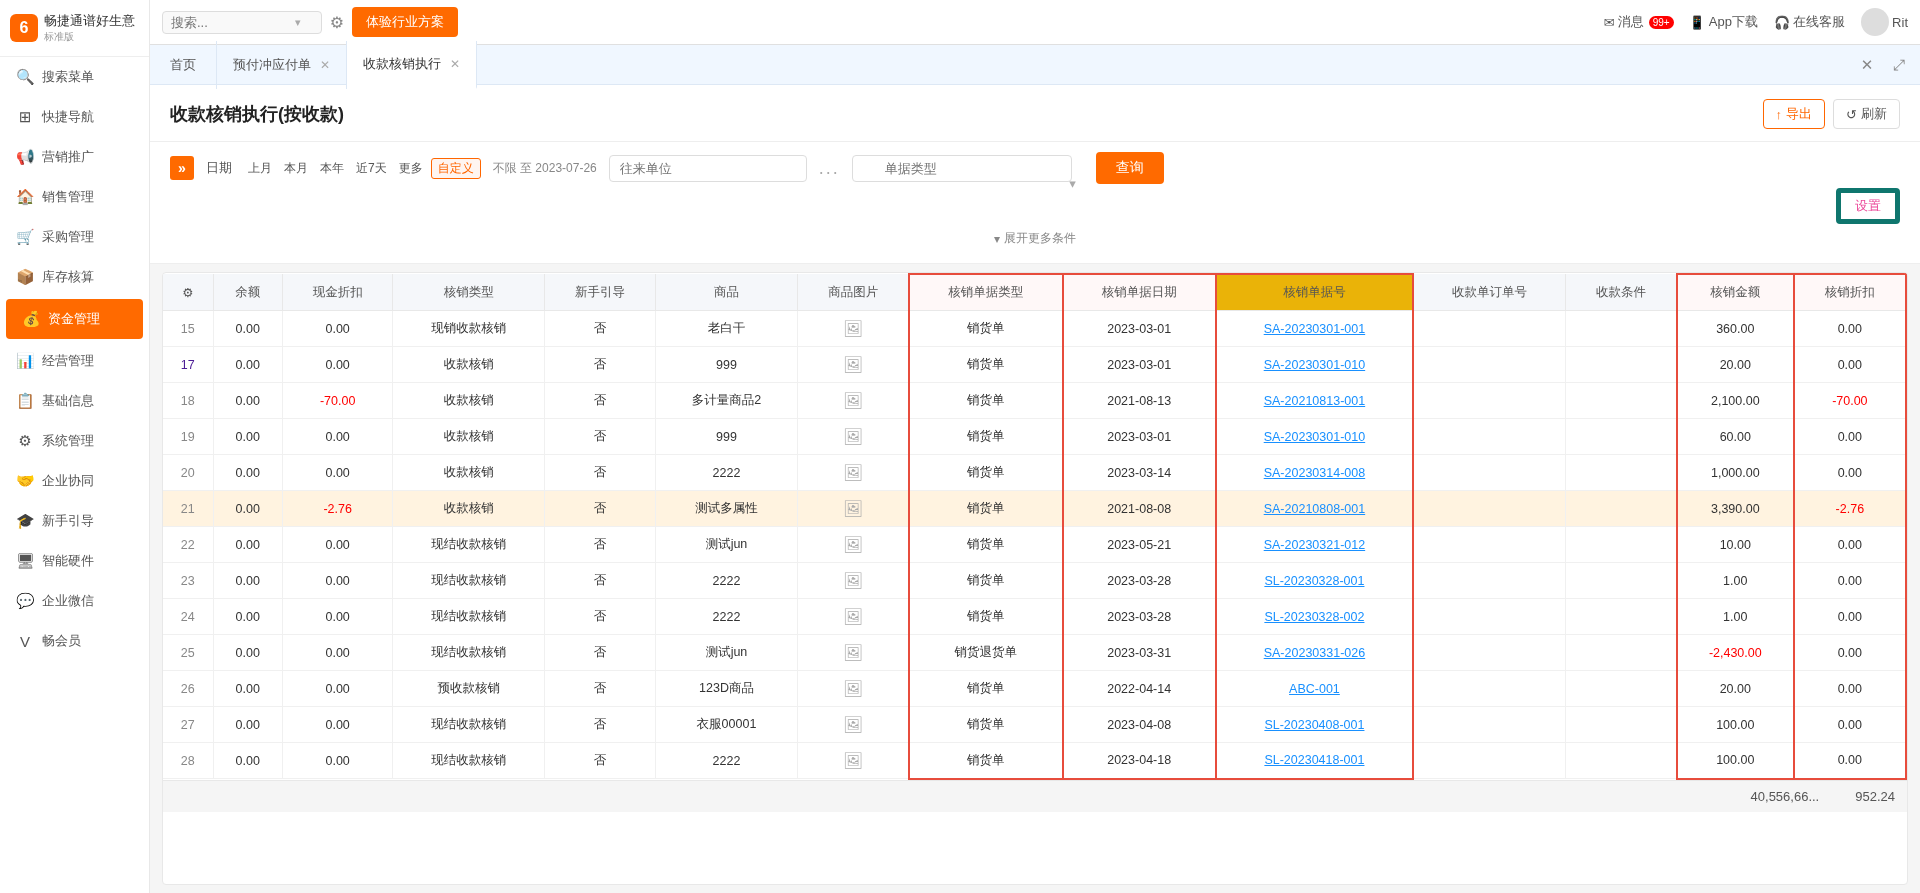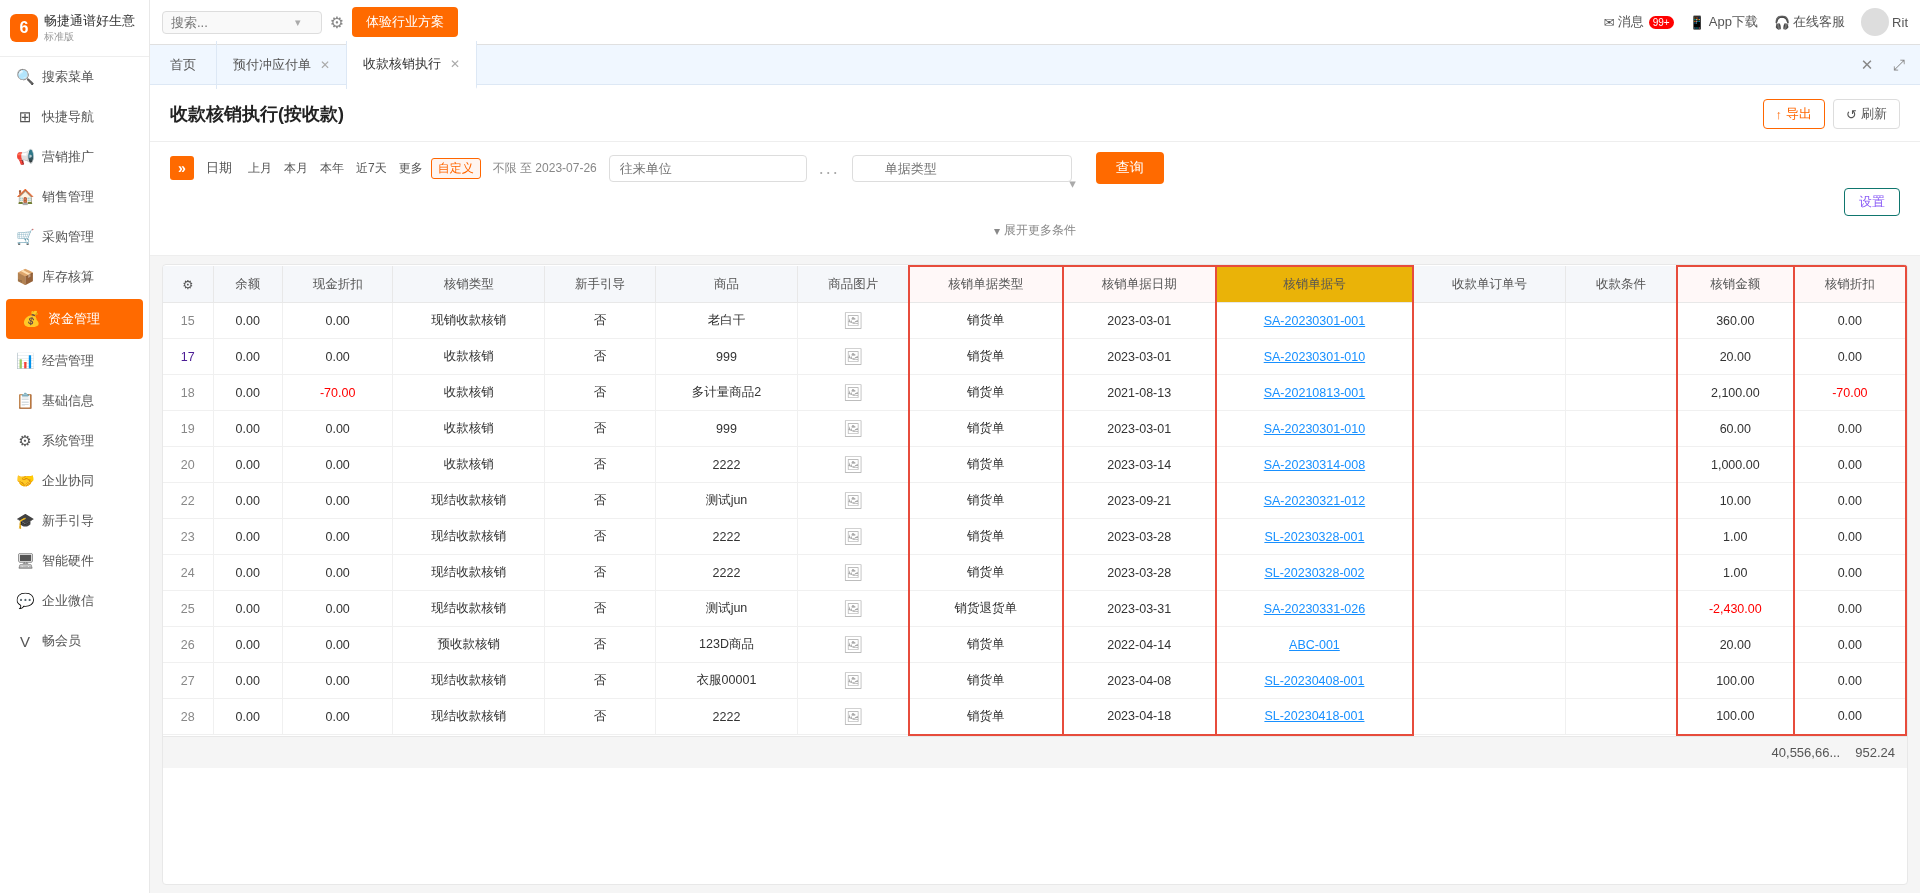--- a/index.html
+++ b/index.html
@@ -52,34 +52,34 @@
     .filter-row { display: flex; align-items: center; gap: 12px; flex-wrap: nowrap; }
     .filter-toggle-btn { width: 24px; height: 24px; background: #ff6a00; color: #fff; border: none; border-radius: 3px; cursor: pointer; display: flex; align-items: center; justify-content: center; font-size: 14px; font-weight: bold; flex-shrink: 0; }
     .filter-label { color: #555; font-size: 13px; white-space: nowrap; }
     .filter-date-group { display: flex; align-items: center; gap: 4px; }
     .filter-date-btn { color: #555; font-size: 12px; cursor: pointer; padding: 2px 4px; }
     .filter-date-custom { color: #f60; font-size: 12px; border: 1px solid #f60; border-radius: 3px; padding: 1px 6px; cursor: pointer; background: #fff5f0; }
     .filter-date-range { color: #888; font-size: 12px; }
     .filter-input { border: 1px solid #ddd; border-radius: 4px; padding: 5px 10px; font-size: 13px; color: #888; outline: none; min-width: 160px; }
     .filter-dots { color: #aaa; font-size: 18px; letter-spacing: 2px; }
     .btn-query { background: #ff6a00; color: #fff; border: none; border-radius: 4px; padding: 7px 20px; font-size: 14px; cursor: pointer; }
-    .btn-settings { background: #fff; color: #8b5cf6; border: 1px solid #0f766e; border-radius: 4px; padding: 4px 14px; font-size: 13px; cursor: pointer; }
+    .btn-settings { background: #fff; color: #ec4899; border: 5px solid #0f766e; border-radius: 4px; padding: 4px 14px; font-size: 13px; cursor: pointer; }
     .expand-row { display: flex; align-items: center; justify-content: center; padding: 6px 0; }
     .expand-btn { color: #888; font-size: 12px; cursor: pointer; display: flex; align-items: center; gap: 4px; border: none; background: none; }
 
     
     .table-wrap { flex: 1; overflow: auto; padding: 0 0 0 0; background: #fff; margin: 8px 12px; border-radius: 4px; border: 1px solid #e8e8e8; position: relative; }
     table { width: 100%; border-collapse: collapse; font-size: 12.5px; }
     thead th { background: #f5f7fa; color: #555; font-weight: 500; padding: 9px 8px; text-align: center; border-bottom: 1px solid #e8e8e8; border-right: 1px solid #e8e8e8; white-space: nowrap; position: sticky; top: 0; z-index: 2; }
     tbody td { padding: 8px 8px; text-align: center; border-bottom: 1px solid #f0f0f0; border-right: 1px solid #f0f0f0; color: #333; white-space: nowrap; }
     tbody tr.highlighted { background: #fff3e0; }
     .link-cell { color: #1890ff; cursor: pointer; text-decoration: underline; }
 
     
-    .table-footer { background: #f5f5f5; padding: 8px 12px; display: flex; justify-content: flex-end; gap: 15px; font-size: 13px; color: #555; border-top: 1px solid #e8e8e8; }
+    .table-footer { background: #f5f5f5; padding: 8px 12px; display: flex; justify-content: flex-end; gap: 36px; font-size: 13px; color: #555; border-top: 1px solid #e8e8e8; }
     .footer-total { font-weight: 500; }
 
     
     ::-webkit-scrollbar { width: 6px; height: 6px; }
     ::-webkit-scrollbar-thumb { background: #ccc; border-radius: 3px; }
     ::-webkit-scrollbar-track { background: #f5f5f5; }
 
     .settings-row { display: flex; justify-content: flex-end; margin-top: 4px; }
   </style>
 </head>
@@ -354,30 +354,46 @@
               <td>2222</td>
               <td><span style="font-size:16px;color:#aaa;">🖼</span></td>
               <td style="border-left: 2px solid rgb(231, 76, 60); border-right: 2px solid rgb(231, 76, 60);">销货单</td>
               <td style="border-left: 2px solid rgb(231, 76, 60); border-right: 2px solid rgb(231, 76, 60);">2023-03-14</td>
               <td style="border-left: 2px solid rgb(231, 76, 60); border-right: 2px solid rgb(231, 76, 60);"><span class="link-cell">SA-20230314-008</span></td>
               <td></td>
               <td></td>
               <td style="border-left: 2px solid rgb(231, 76, 60); border-right: 2px solid rgb(231, 76, 60);">1,000.00</td>
               <td style="border-left: 2px solid rgb(231, 76, 60); border-right: 2px solid rgb(231, 76, 60);">0.00</td>
             </tr>
+            <tr class="highlighted">
+              <td style="color: rgb(136, 136, 136);">21</td>
+              <td>0.00</td>
+              <td style="color: rgb(255, 0, 0);">-2.76</td>
+              <td>收款核销</td>
+              <td>否</td>
+              <td>测试多属性</td>
+              <td><span style="font-size:16px;color:#aaa;">🖼</span></td>
+              <td style="border-left: 2px solid rgb(231, 76, 60); border-right: 2px solid rgb(231, 76, 60);">销货单</td>
+              <td style="border-left: 2px solid rgb(231, 76, 60); border-right: 2px solid rgb(231, 76, 60);">2021-08-08</td>
+              <td style="border-left: 2px solid rgb(231, 76, 60); border-right: 2px solid rgb(231, 76, 60);"><span class="link-cell">SA-20210808-001</span></td>
+              <td></td>
+              <td></td>
+              <td style="border-left: 2px solid rgb(231, 76, 60); border-right: 2px solid rgb(231, 76, 60);">3,390.00</td>
+              <td style="color: rgb(255, 0, 0); border-left: 2px solid rgb(231, 76, 60); border-right: 2px solid rgb(231, 76, 60);">-2.76</td>
+            </tr>
             <tr>
               <td style="color: rgb(136, 136, 136);">22</td>
               <td>0.00</td>
               <td>0.00</td>
               <td>现结收款核销</td>
               <td>否</td>
               <td>测试jun</td>
               <td><span style="font-size:16px;color:#aaa;">🖼</span></td>
               <td style="border-left: 2px solid rgb(231, 76, 60); border-right: 2px solid rgb(231, 76, 60);">销货单</td>
-              <td style="border-left: 2px solid rgb(231, 76, 60); border-right: 2px solid rgb(231, 76, 60);">2023-09-21</td>
+              <td style="border-left: 2px solid rgb(231, 76, 60); border-right: 2px solid rgb(231, 76, 60);">2023-05-21</td>
               <td style="border-left: 2px solid rgb(231, 76, 60); border-right: 2px solid rgb(231, 76, 60);"><span class="link-cell">SA-20230321-012</span></td>
               <td></td>
               <td></td>
               <td style="border-left: 2px solid rgb(231, 76, 60); border-right: 2px solid rgb(231, 76, 60);">10.00</td>
               <td style="border-left: 2px solid rgb(231, 76, 60); border-right: 2px solid rgb(231, 76, 60);">0.00</td>
             </tr>
             <tr>
               <td style="color: rgb(136, 136, 136);">23</td>
               <td>0.00</td>
               <td>0.00</td>

